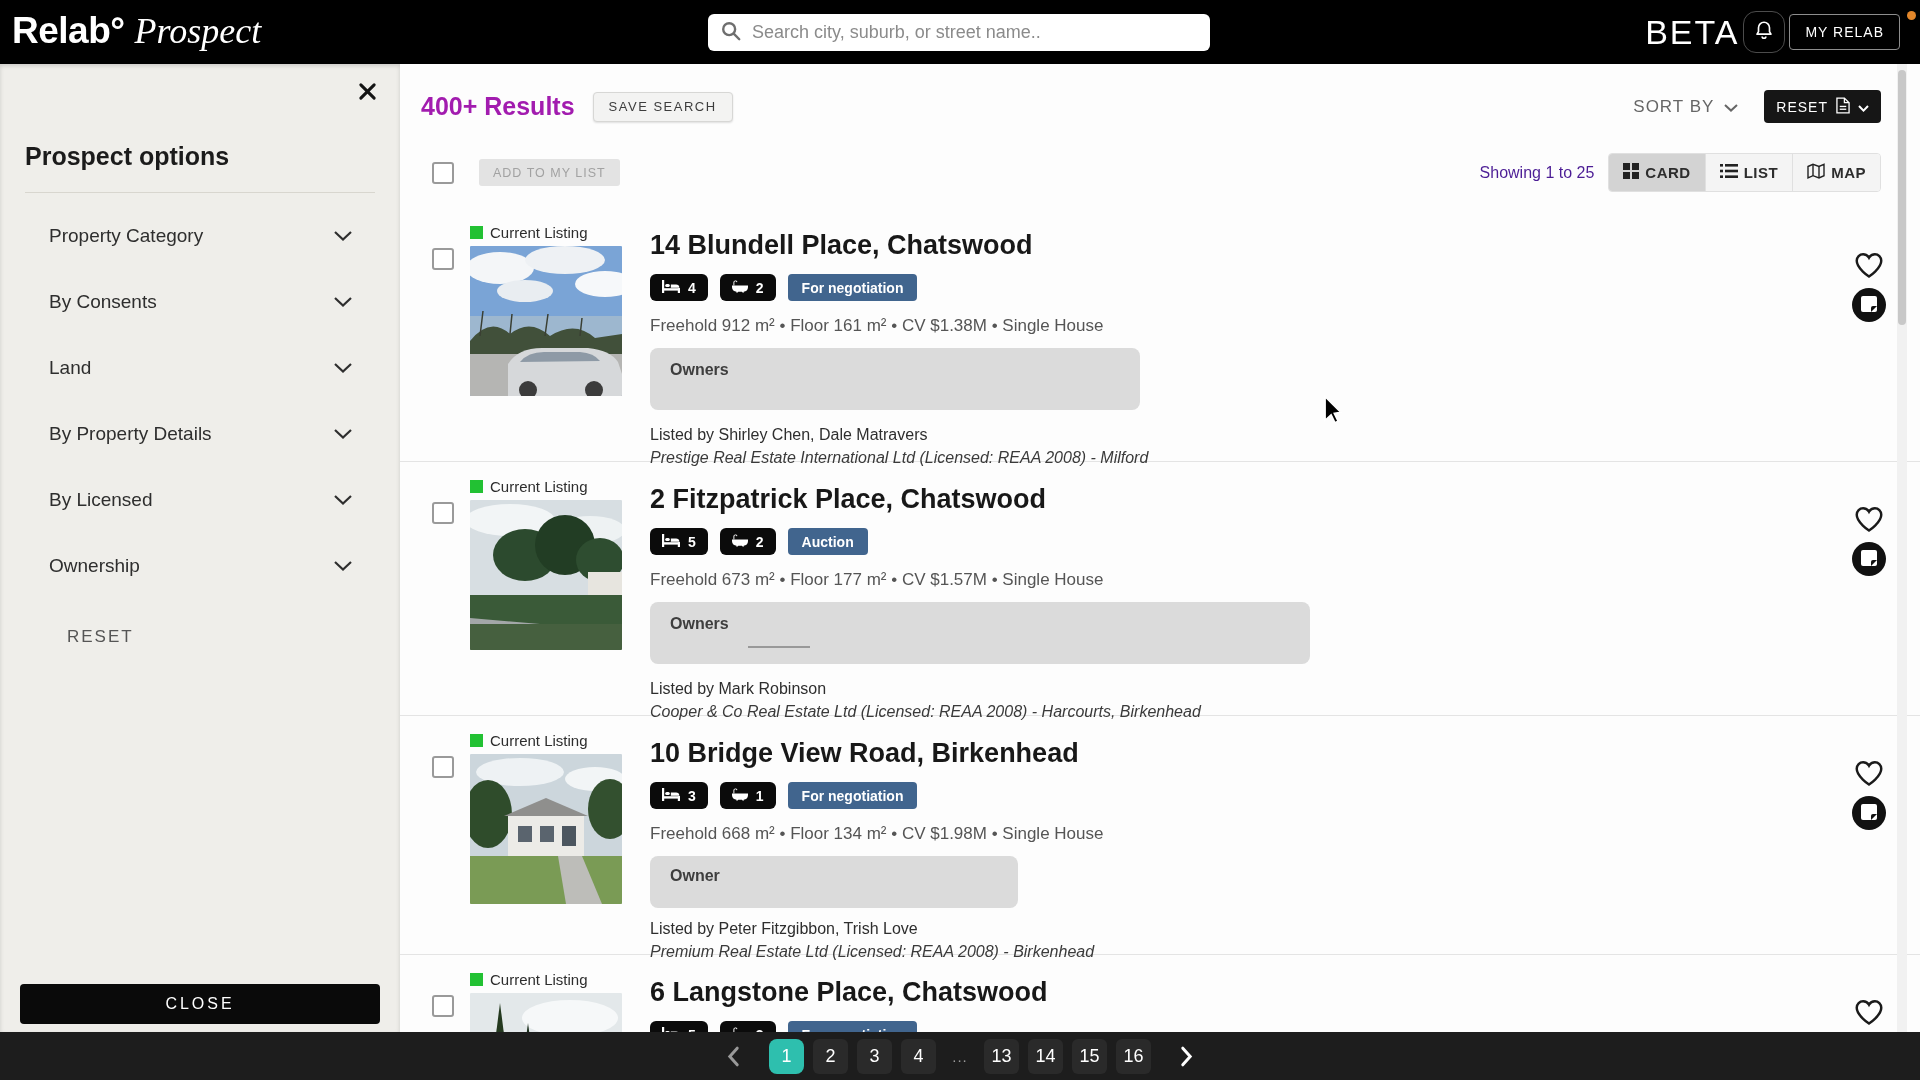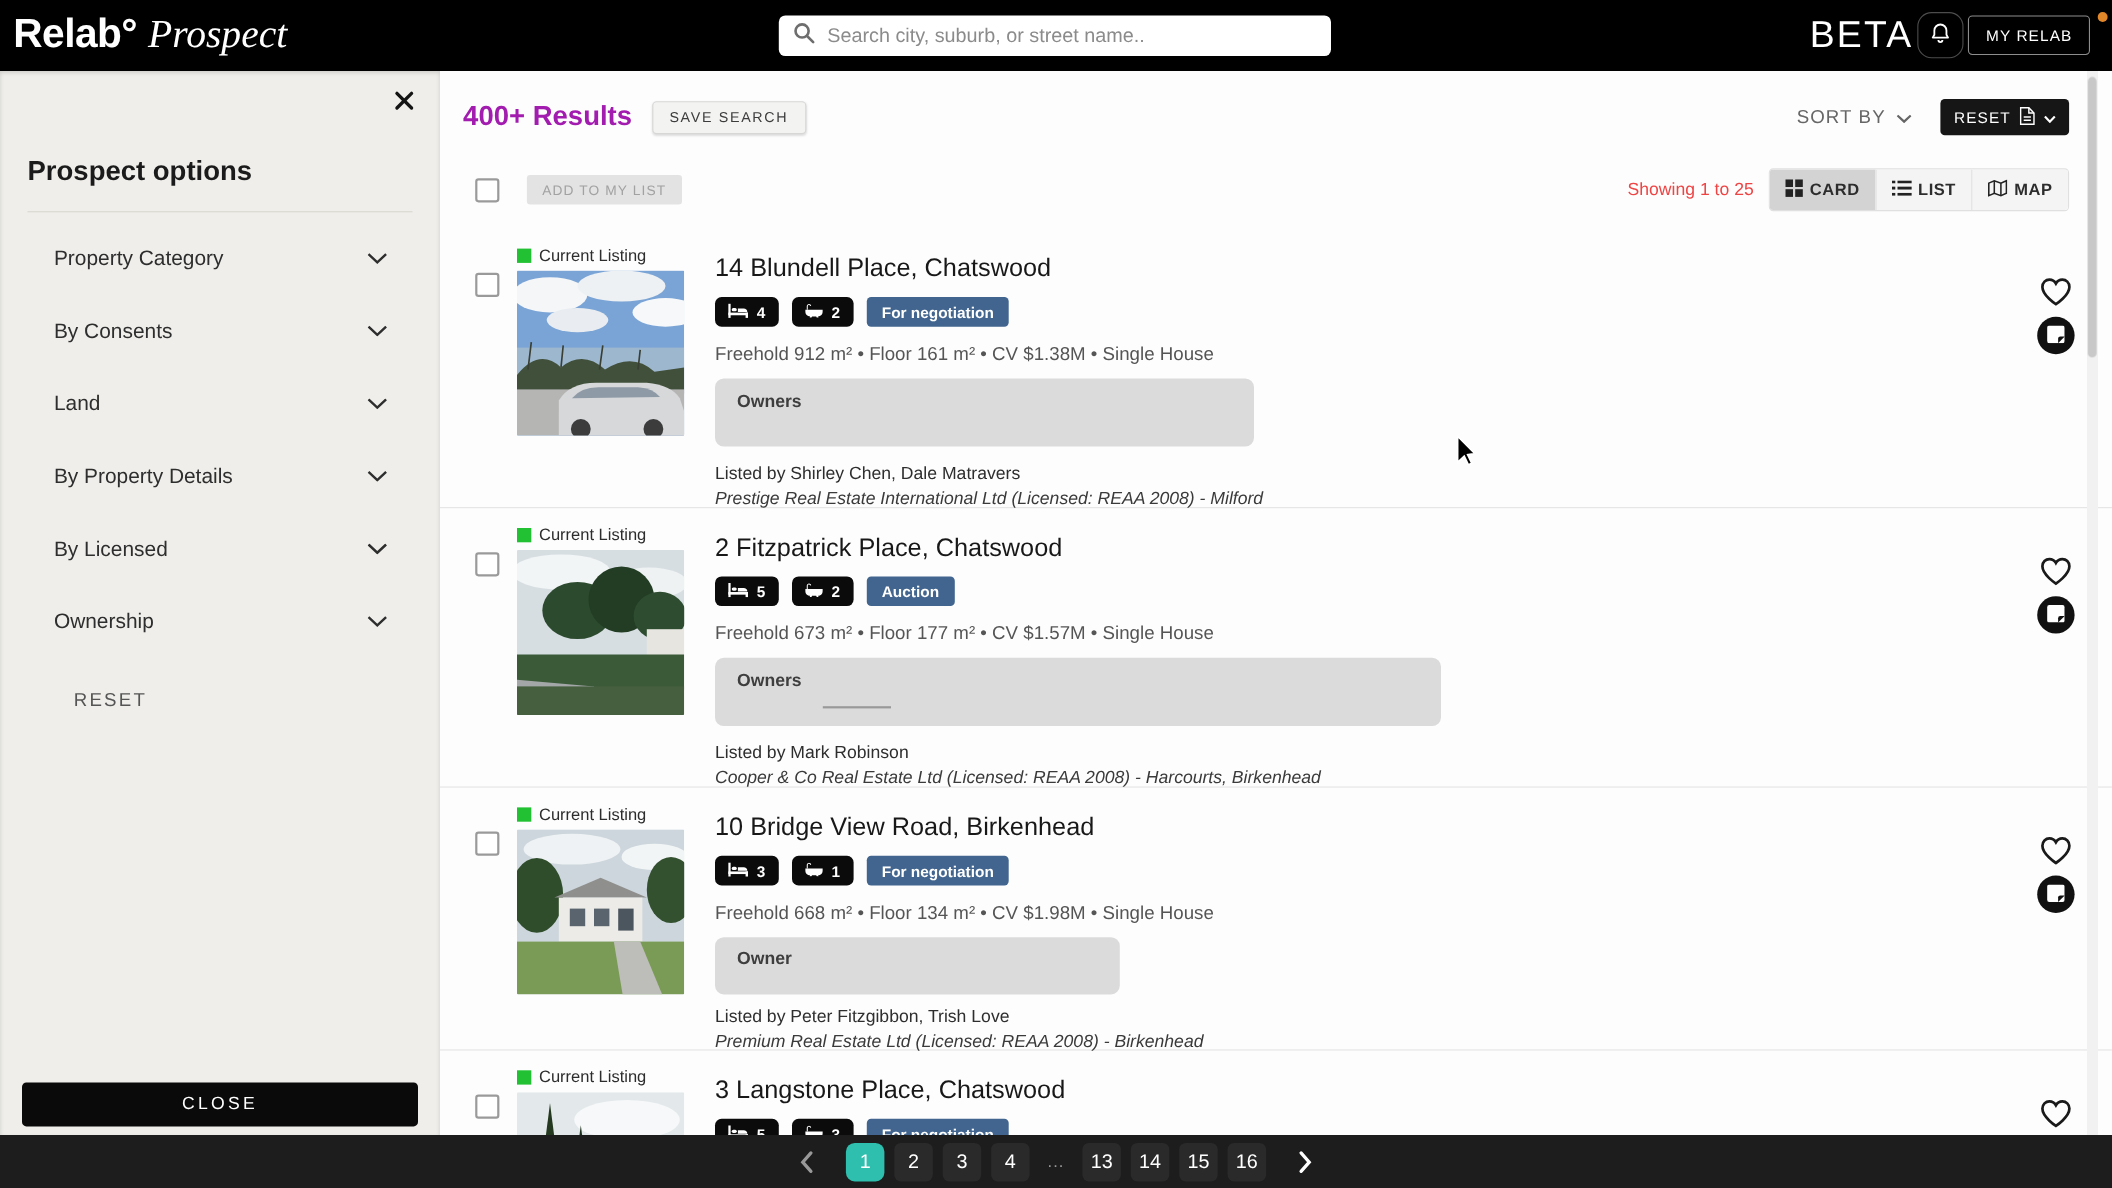--- a/index.html
+++ b/index.html
@@ -53,40 +53,40 @@
     cursor:pointer;margin-right:26px;background:none;border:none;font-family:"Liberation Sans",sans-serif;}
   .export-btn{height:33px;background:#161616;color:#fff;border:none;border-radius:4px;padding:0 12px;
     display:flex;align-items:center;gap:8px;font-size:14px;letter-spacing:1px;cursor:pointer;
     font-family:"Liberation Sans",sans-serif;}
 
   .toolbar{display:flex;align-items:center;padding:0 39px 0 32px;margin-top:30px;}
   .checkbox{width:22px;height:22px;border:2px solid #9a9a9a;border-radius:3px;background:#fff;cursor:pointer;}
   .add-list-btn{margin-left:25px;height:27px;padding:0 14px;background:#e3e3e3;border:none;border-radius:3px;
     font-size:12.5px;letter-spacing:1px;color:#a2a2a2;font-family:"Liberation Sans",sans-serif;}
   .toolbar-right{margin-left:auto;display:flex;align-items:center;}
-  .showing-label{font-size:16px;color:#ef4444;margin-right:14px;}
+  .showing-label{font-size:16px;color:#4c1d95;margin-right:14px;}
   .view-toggle{display:flex;border-radius:4px;overflow:hidden;border:1px solid #e0e0e0;}
   .view-btn{height:37px;padding:0 14px;display:flex;align-items:center;gap:6px;background:#f4f4f4;
     border:none;border-left:1px solid #e0e0e0;font-size:15px;font-weight:bold;letter-spacing:.5px;
     color:#2d2d2d;cursor:pointer;font-family:"Liberation Sans",sans-serif;}
   .view-btn:first-child{border-left:none;}
   .view-btn.active{background:#d3d3d3;}
 
   
   .cards{margin-top:16px;}
   .card{display:flex;padding:14px 28px 0 32px;border-bottom:1px solid #e4e4e4;position:relative;height:254px;}
   .card:last-child{border-bottom:none;height:300px;}
   .card-check-col{width:38px;padding-top:26px;}
   .card-photo-col{width:152px;margin-right:28px;}
   .photo-status{display:flex;align-items:center;gap:7px;height:20px;margin-bottom:4px;}
   .status-dot{width:13px;height:13px;background:#22c133;}
   .status-text{font-size:15px;color:#2d2d2d;white-space:nowrap;}
   .photo{width:152px;height:150px;display:block;border-radius:1px;}
   .card-body{flex:1;padding-top:0;}
-  .card-title{font-size:23px;font-weight:normal;color:#181818;margin-top:8px;}
+  .card-title{font-size:27px;font-weight:bold;color:#181818;margin-top:8px;}
   .badge-row{display:flex;align-items:center;gap:12px;margin-top:13px;}
   .badge-dark{background:#0b0b0b;color:#fff;height:27px;border-radius:6px;display:flex;align-items:center;
     gap:8px;padding:0 12px;font-size:14px;font-weight:bold;}
   .badge-tag{background:#41658e;color:#fff;height:27px;border-radius:4px;display:flex;align-items:center;
     padding:0 14px;font-size:14px;font-weight:bold;}
   .card-details{margin-top:15px;font-size:17px;color:#555;}
   .owners-box{margin-top:12px;background:#dbdbdb;border-radius:8px;height:62px;padding:13px 0 0 20px;}
   .owners-label{font-size:16px;font-weight:bold;color:#3e3e3e;}
   .redact-line{width:62px;height:2px;background:#999;margin:13px 0 0 78px;}
   .listed-by{margin-top:16px;font-size:16px;color:#2e2e2e;}
@@ -480,21 +480,21 @@
           <rect width="152" height="150" fill="#e3e8ea"></rect>
           <ellipse cx="100" cy="25" rx="48" ry="18" fill="#f6f8f9"></ellipse>
           <ellipse cx="120" cy="55" rx="38" ry="15" fill="#eff2f3"></ellipse>
           <path d="M20 150 L12 40 L4 150z" fill="#1f3320"></path>
           <path d="M30 10 L48 150 L12 150z" fill="#24391f"></path>
           <path d="M58 30 L74 150 L42 150z" fill="#1c2f1c"></path>
           <rect y="120" width="152" height="30" fill="#68854c"></rect>
         </svg>
       </div>
       <div class="card-body">
-        <h3 class="card-title">3 Langstone Place, Chatswood</h3>
+        <h3 class="card-title">6 Langstone Place, Chatswood</h3>
         <div class="badge-row">
           <span class="badge-dark">
             <span><svg width="18" height="13" viewBox="0 0 18 13" fill="#fff">
                   <rect x="0" y="0" width="2.2" height="13"></rect>
                   <rect x="0" y="8.2" width="18" height="2.4"></rect>
                   <rect x="15.8" y="8.2" width="2.2" height="4.8"></rect>
                   <rect x="3.2" y="4" width="4.6" height="3" rx="1.5"></rect>
                   <path d="M8.8 4.5h5.2c2 0 3.4 1.2 3.4 3.2H8.8z"></path>
                 </svg></span>
             <span>5</span>

